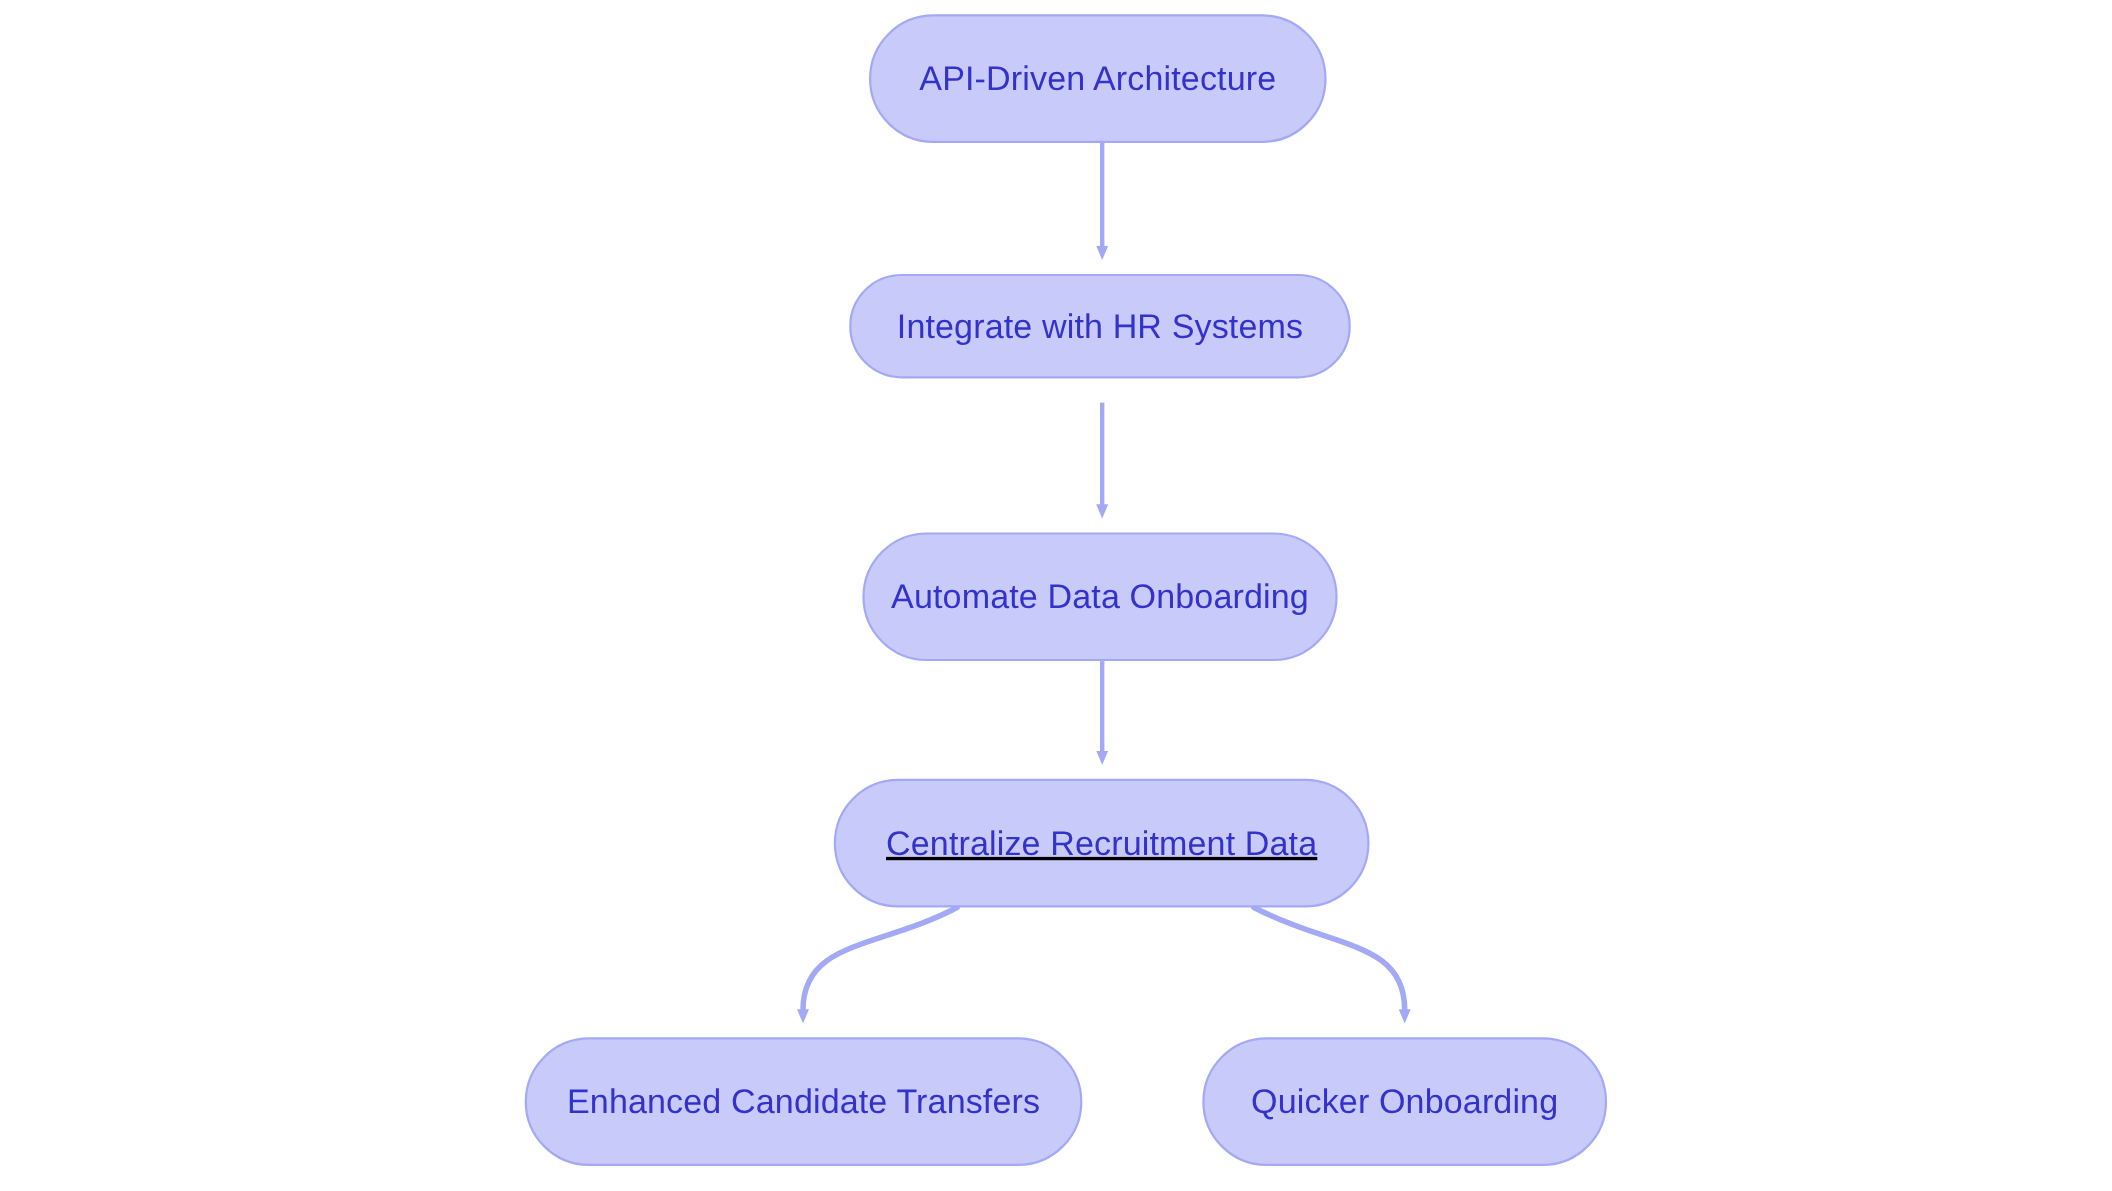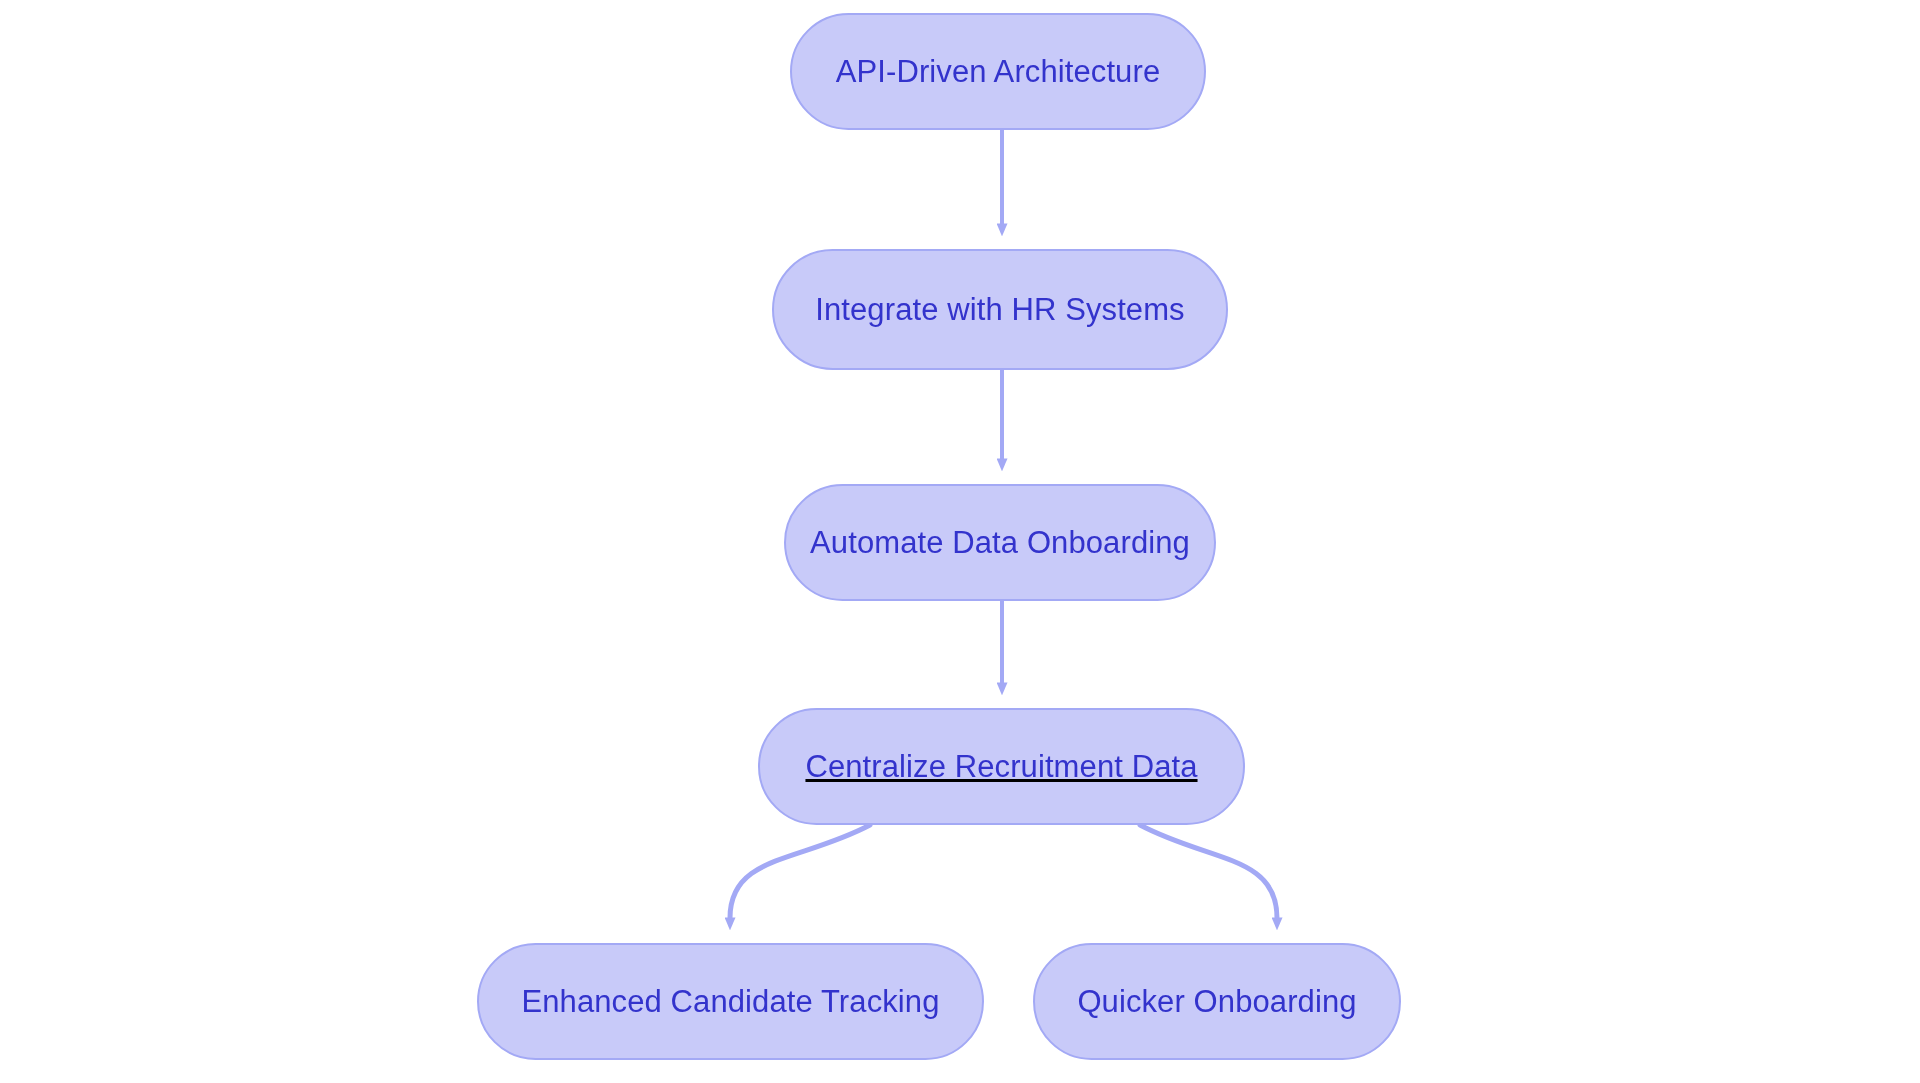--- a/index.html
+++ b/index.html
@@ -77,33 +77,33 @@
 
     <g>
       <path d="M 1140 825 C 1210 862 1277 855 1277 918" fill="none" stroke="#a3a9f5" stroke-width="5" stroke-linecap="round" marker-end="url(#arrowhead-tri)"></path>
     </g>
   </svg>
 
   <div class="flow-node" style="left:790px; top:13px; width:416px; height:117px;">
     <span class="flow-node-label">API-Driven Architecture</span>
   </div>
 
-  <div class="flow-node" style="left:772px; top:249px; width:456px; height:121px;">
+  <div class="flow-node" style="left:772px; top:249px; width:456px; height:95px;">
     <span class="flow-node-label">Integrate with HR Systems</span>
   </div>
 
   <div class="flow-node" style="left:784px; top:484px; width:432px; height:117px;">
     <span class="flow-node-label">Automate Data Onboarding</span>
   </div>
 
   <div class="flow-node" style="left:758px; top:708px; width:487px; height:117px;text-decoration:underline;">
     <span class="flow-node-label">Centralize Recruitment Data</span>
   </div>
 
   <div class="flow-node" style="left:477px; top:943px; width:507px; height:117px;">
-    <span class="flow-node-label">Enhanced Candidate Tracking</span>
+    <span class="flow-node-label">Enhanced Candidate Transfers</span>
   </div>
 
-  <div class="flow-node" style="left:1033px; top:943px; width:368px; height:117px;">
+  <div class="flow-node" style="left:1093px; top:943px; width:368px; height:117px;">
     <span class="flow-node-label">Quicker Onboarding</span>
   </div>
 
 </div>
 
 </body></html>

